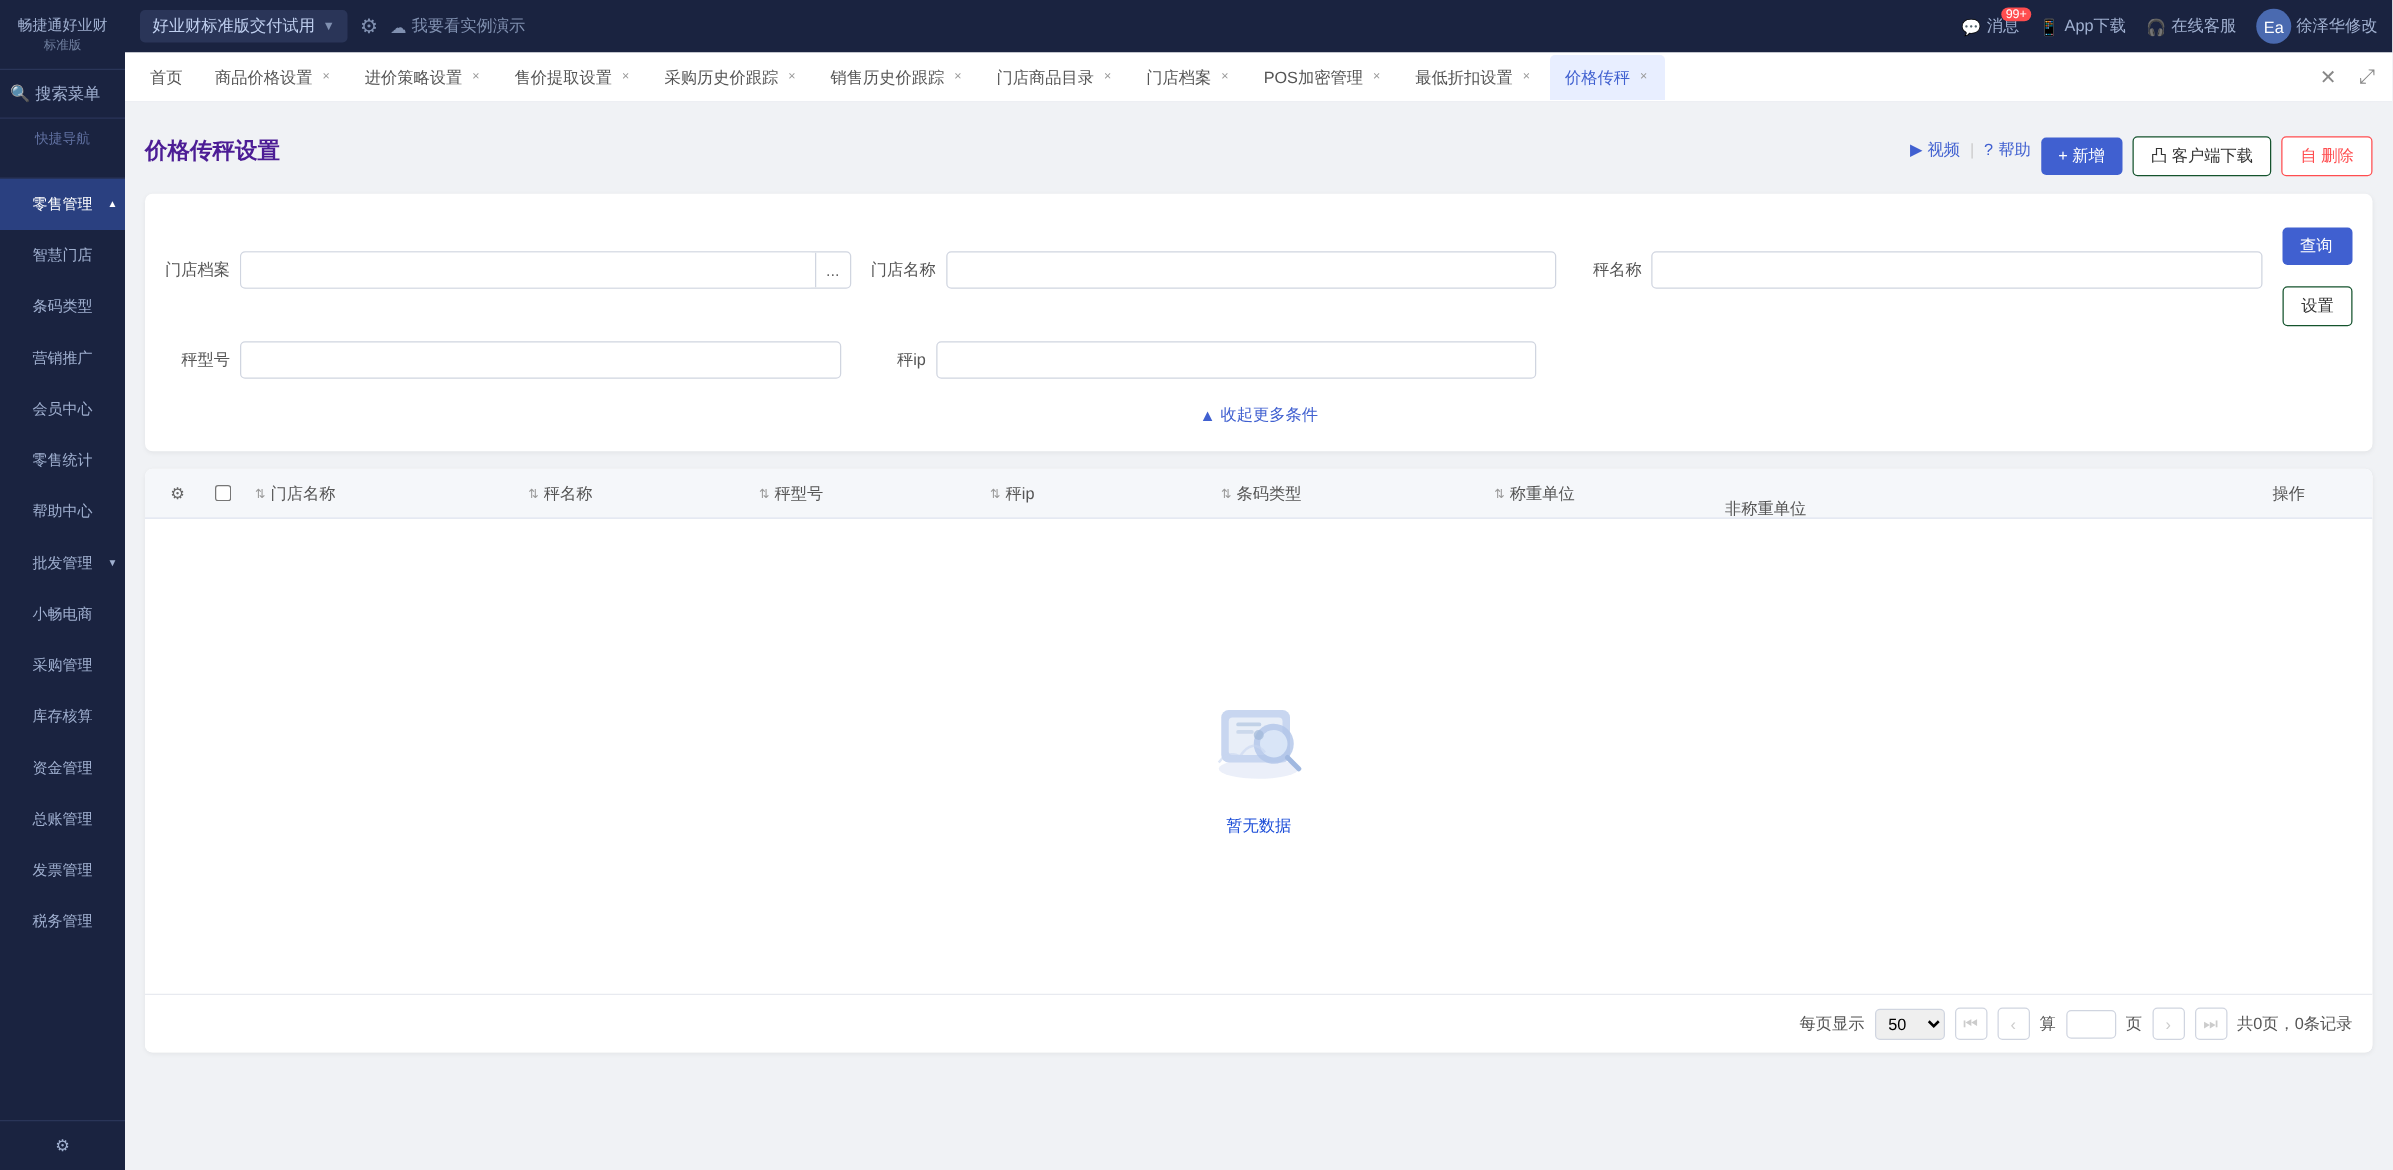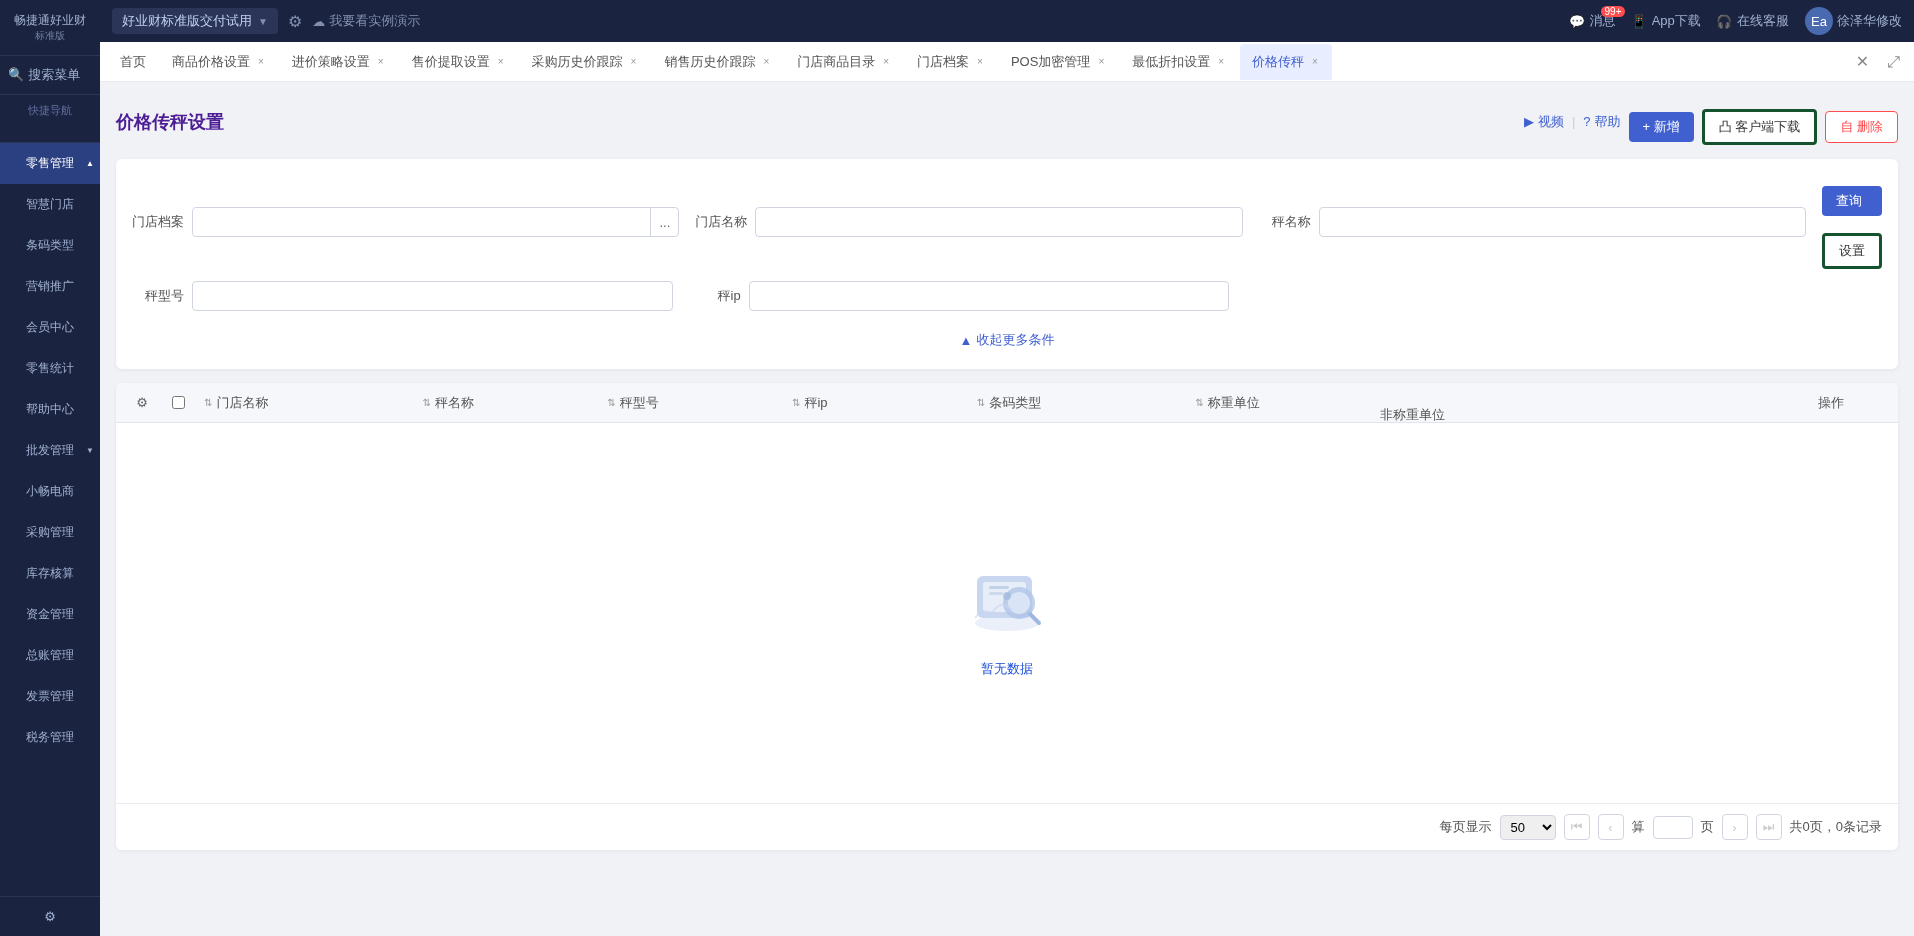--- a/index.html
+++ b/index.html
@@ -266,21 +266,21 @@
       font-family: inherit;
       margin-top: 11px;
     }
     .btn-primary {
       background: #4060d0;
       color: #fff;
     }
     .btn-default {
       background: #fff;
       color: #333;
-      border: 3px solid #14532d;
+      border: 1px solid #14532d;
     }
     .btn-danger {
       background: #fff;
       color: #ff4d4f;
       border: 1px solid #ff4d4f;
     }
 
     
     .search-panel {
       background: #fff;

